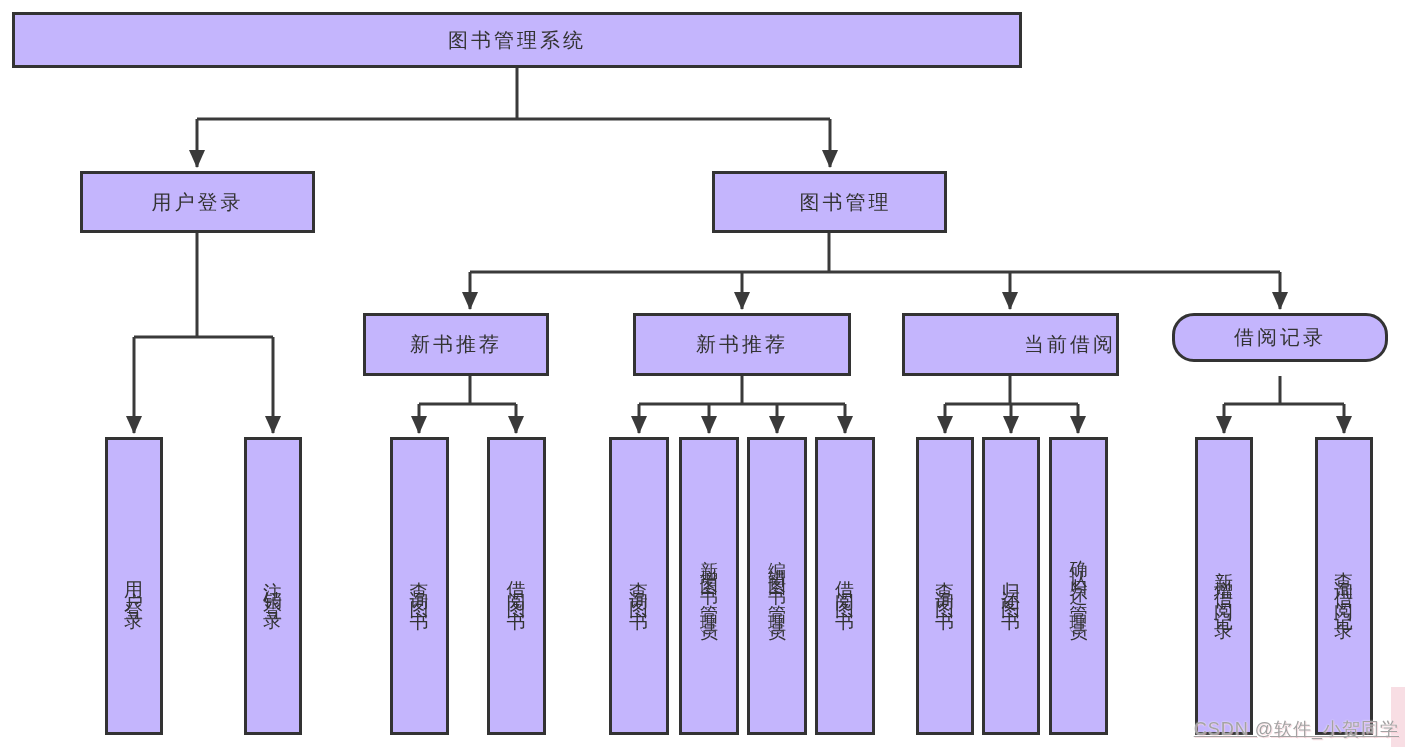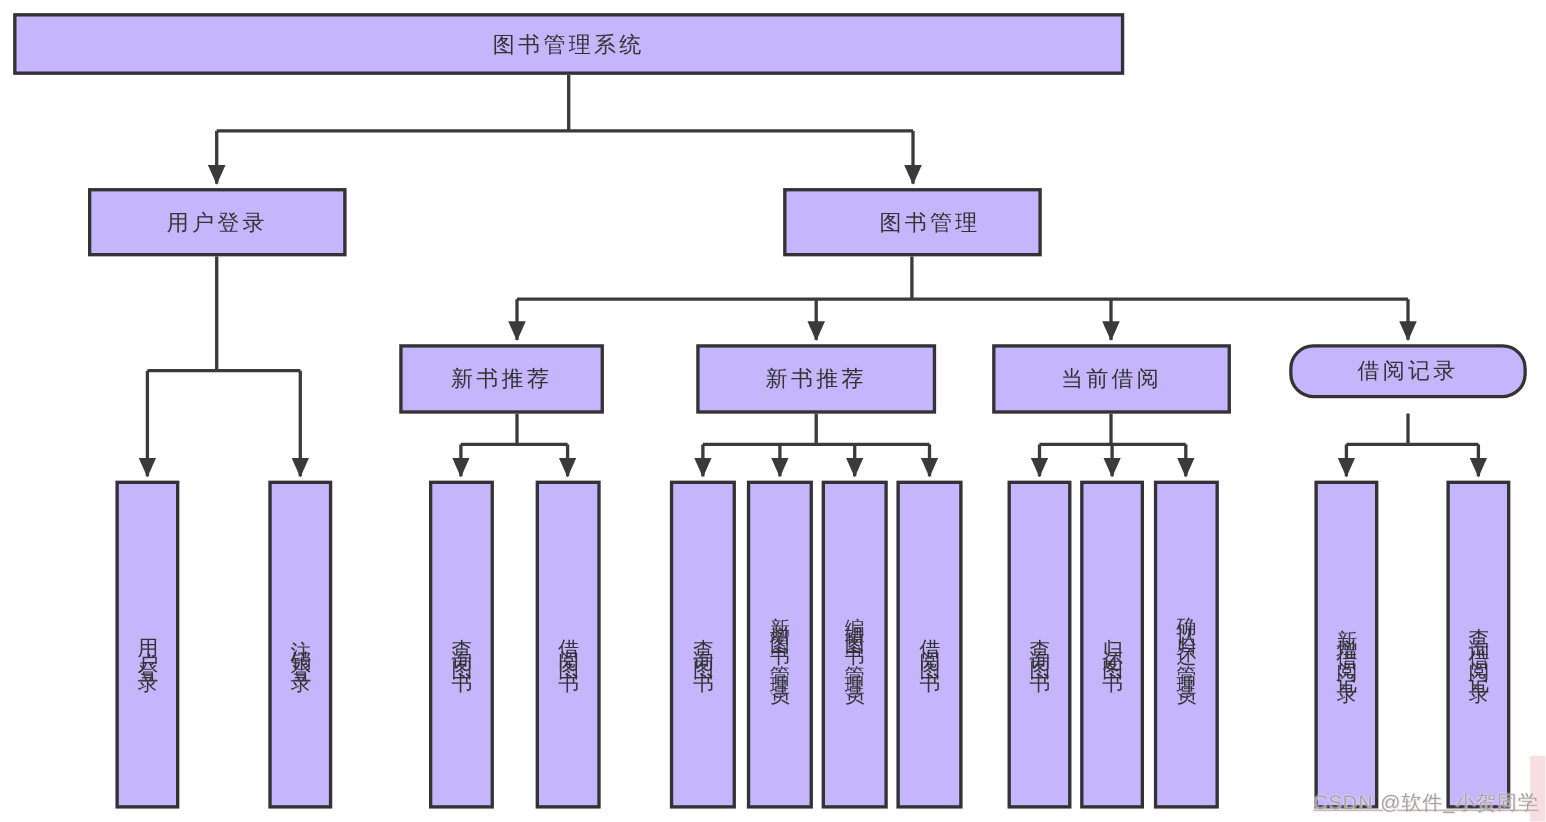--- a/index.html
+++ b/index.html
@@ -128,21 +128,21 @@
   <div class="node hnode" style="left:712px; top:171px; width:235px; height:62px;padding-left:32px;">
     <span>图书管理</span>
   </div>
 
   <div class="node hnode" style="left:363px; top:313px; width:186px; height:63px;">
     <span>新书推荐</span>
   </div>
   <div class="node hnode" style="left:633px; top:313px; width:218px; height:63px;">
     <span>新书推荐</span>
   </div>
-  <div class="node hnode" style="left:902px; top:313px; width:217px; height:63px;">
+  <div class="node hnode" style="left:902px; top:313px; width:217px; height:63px;justify-content:flex-end;">
     <span>当前借阅</span>
   </div>
   <div class="node hnode" style="left:1172px; top:313px; width:216px; height:49px;border-radius:22px;">
     <span>借阅记录</span>
   </div>
 
   <div class="node vnode" style="left:105px; top:437px; width:58px; height:298px;">
     <span>用户登录</span>
   </div>
   <div class="node vnode" style="left:244px; top:437px; width:58px; height:298px;">

